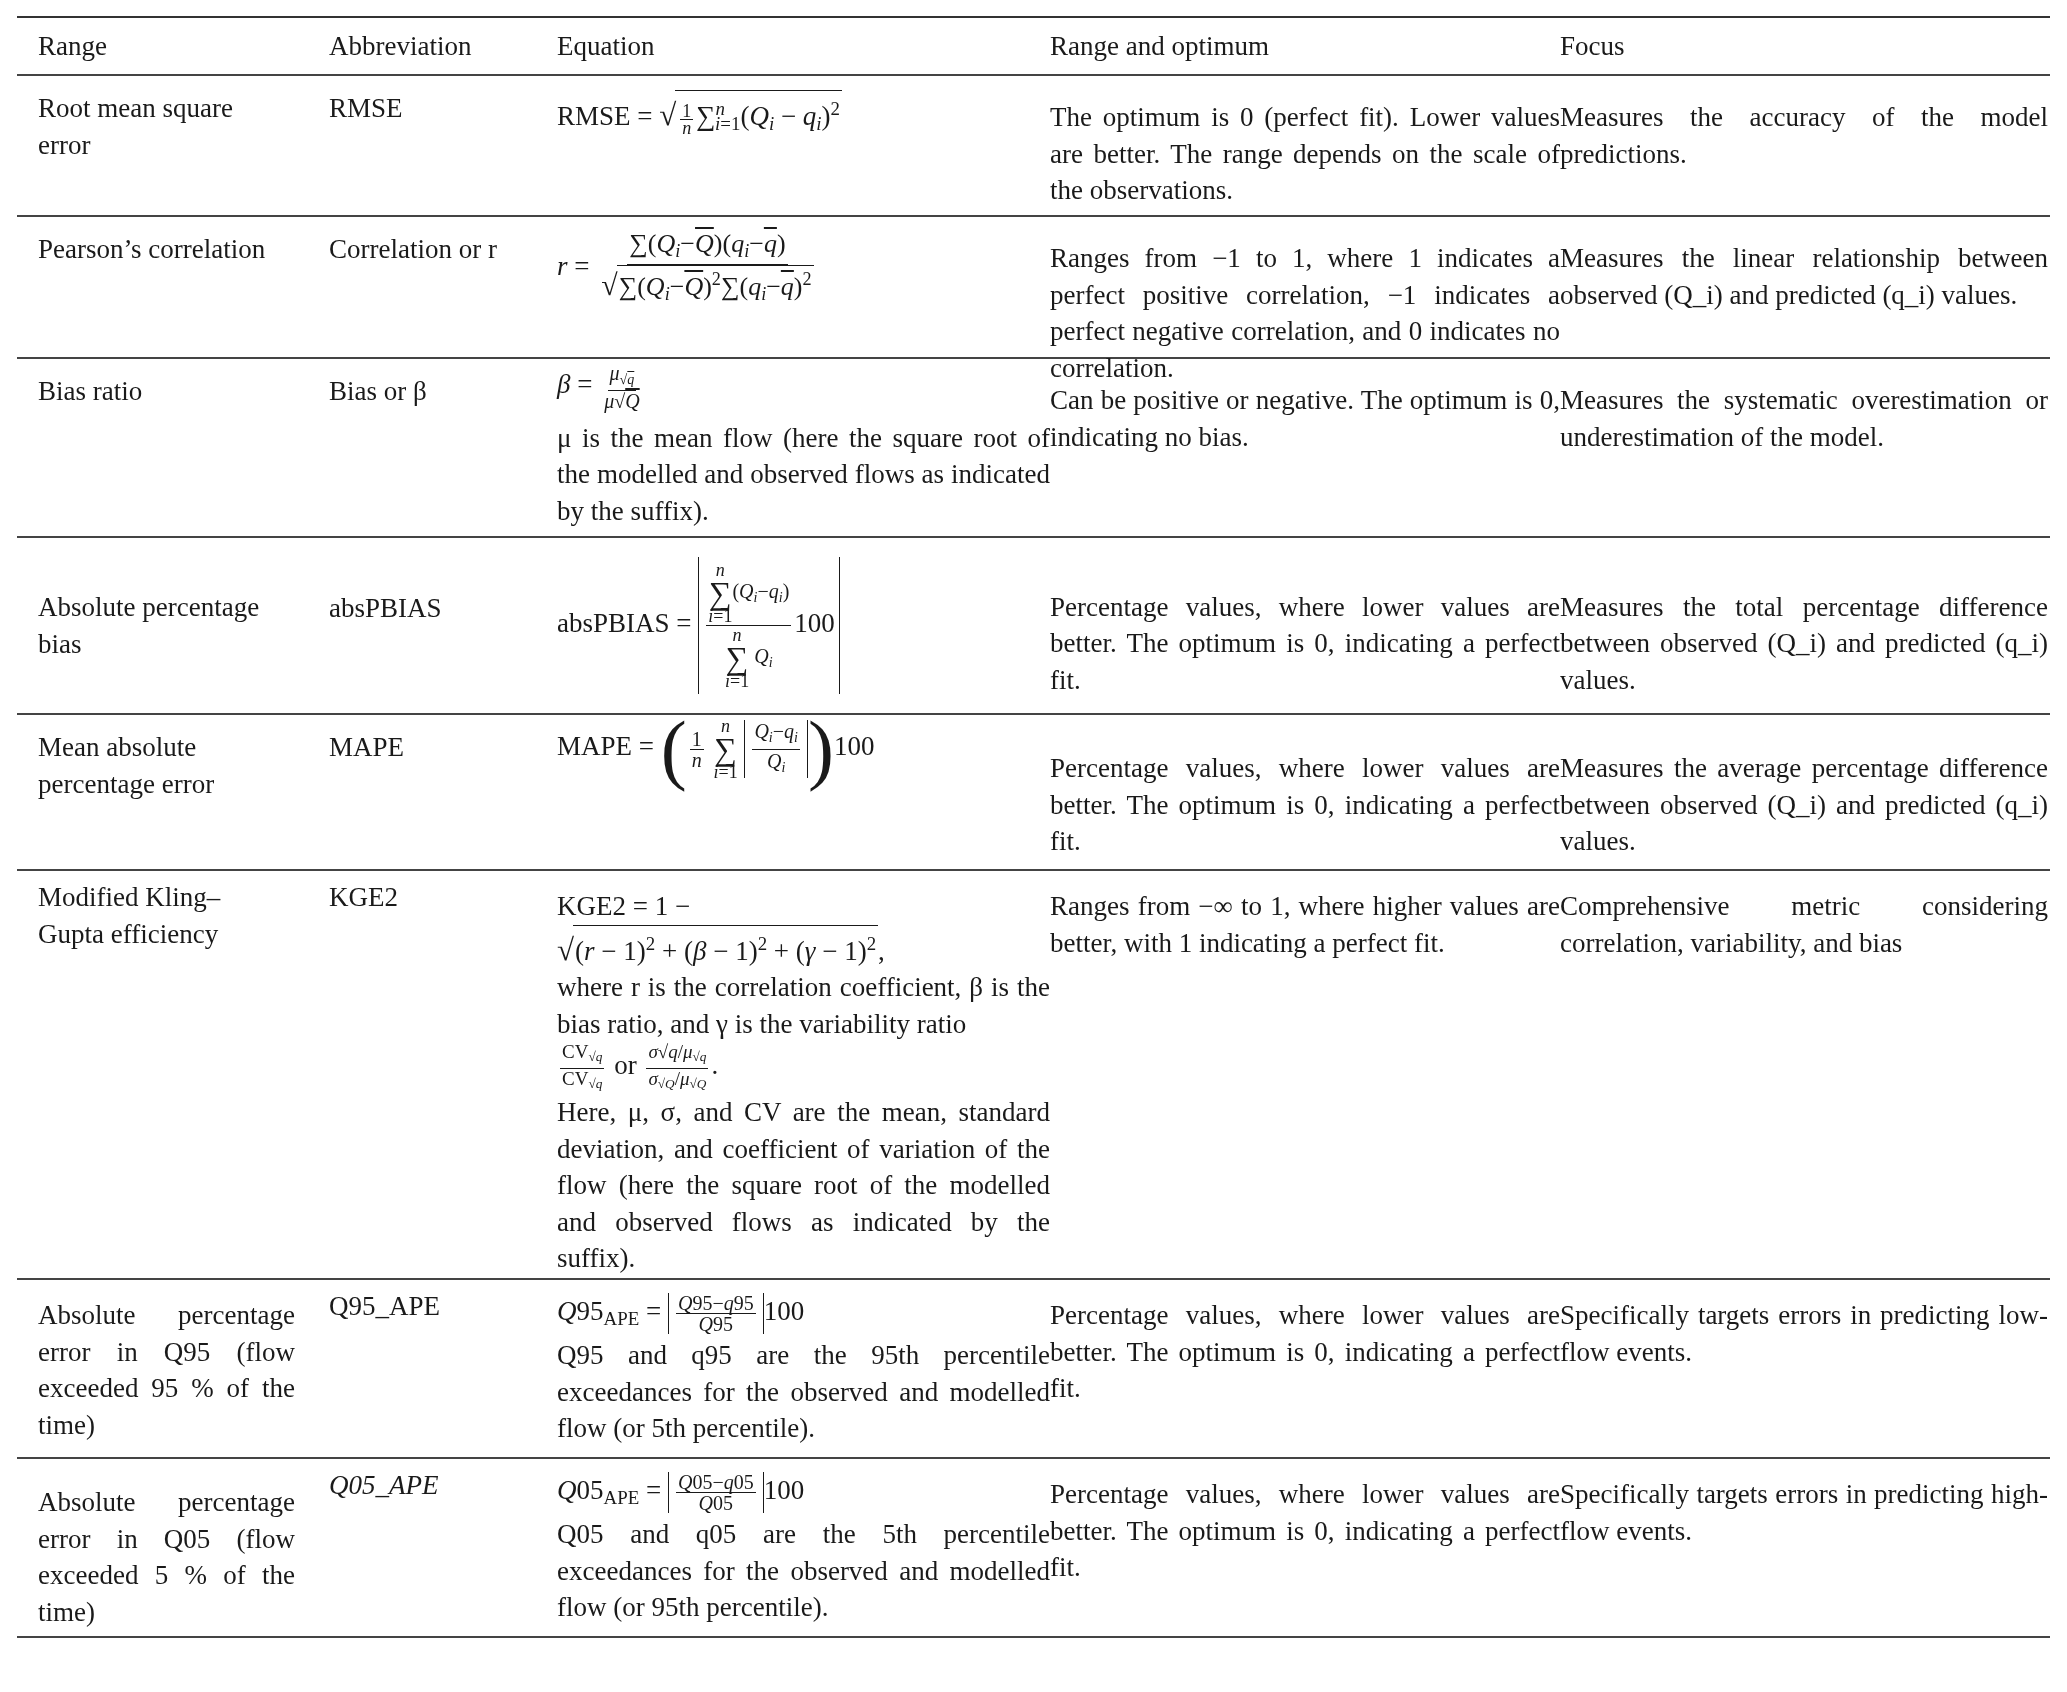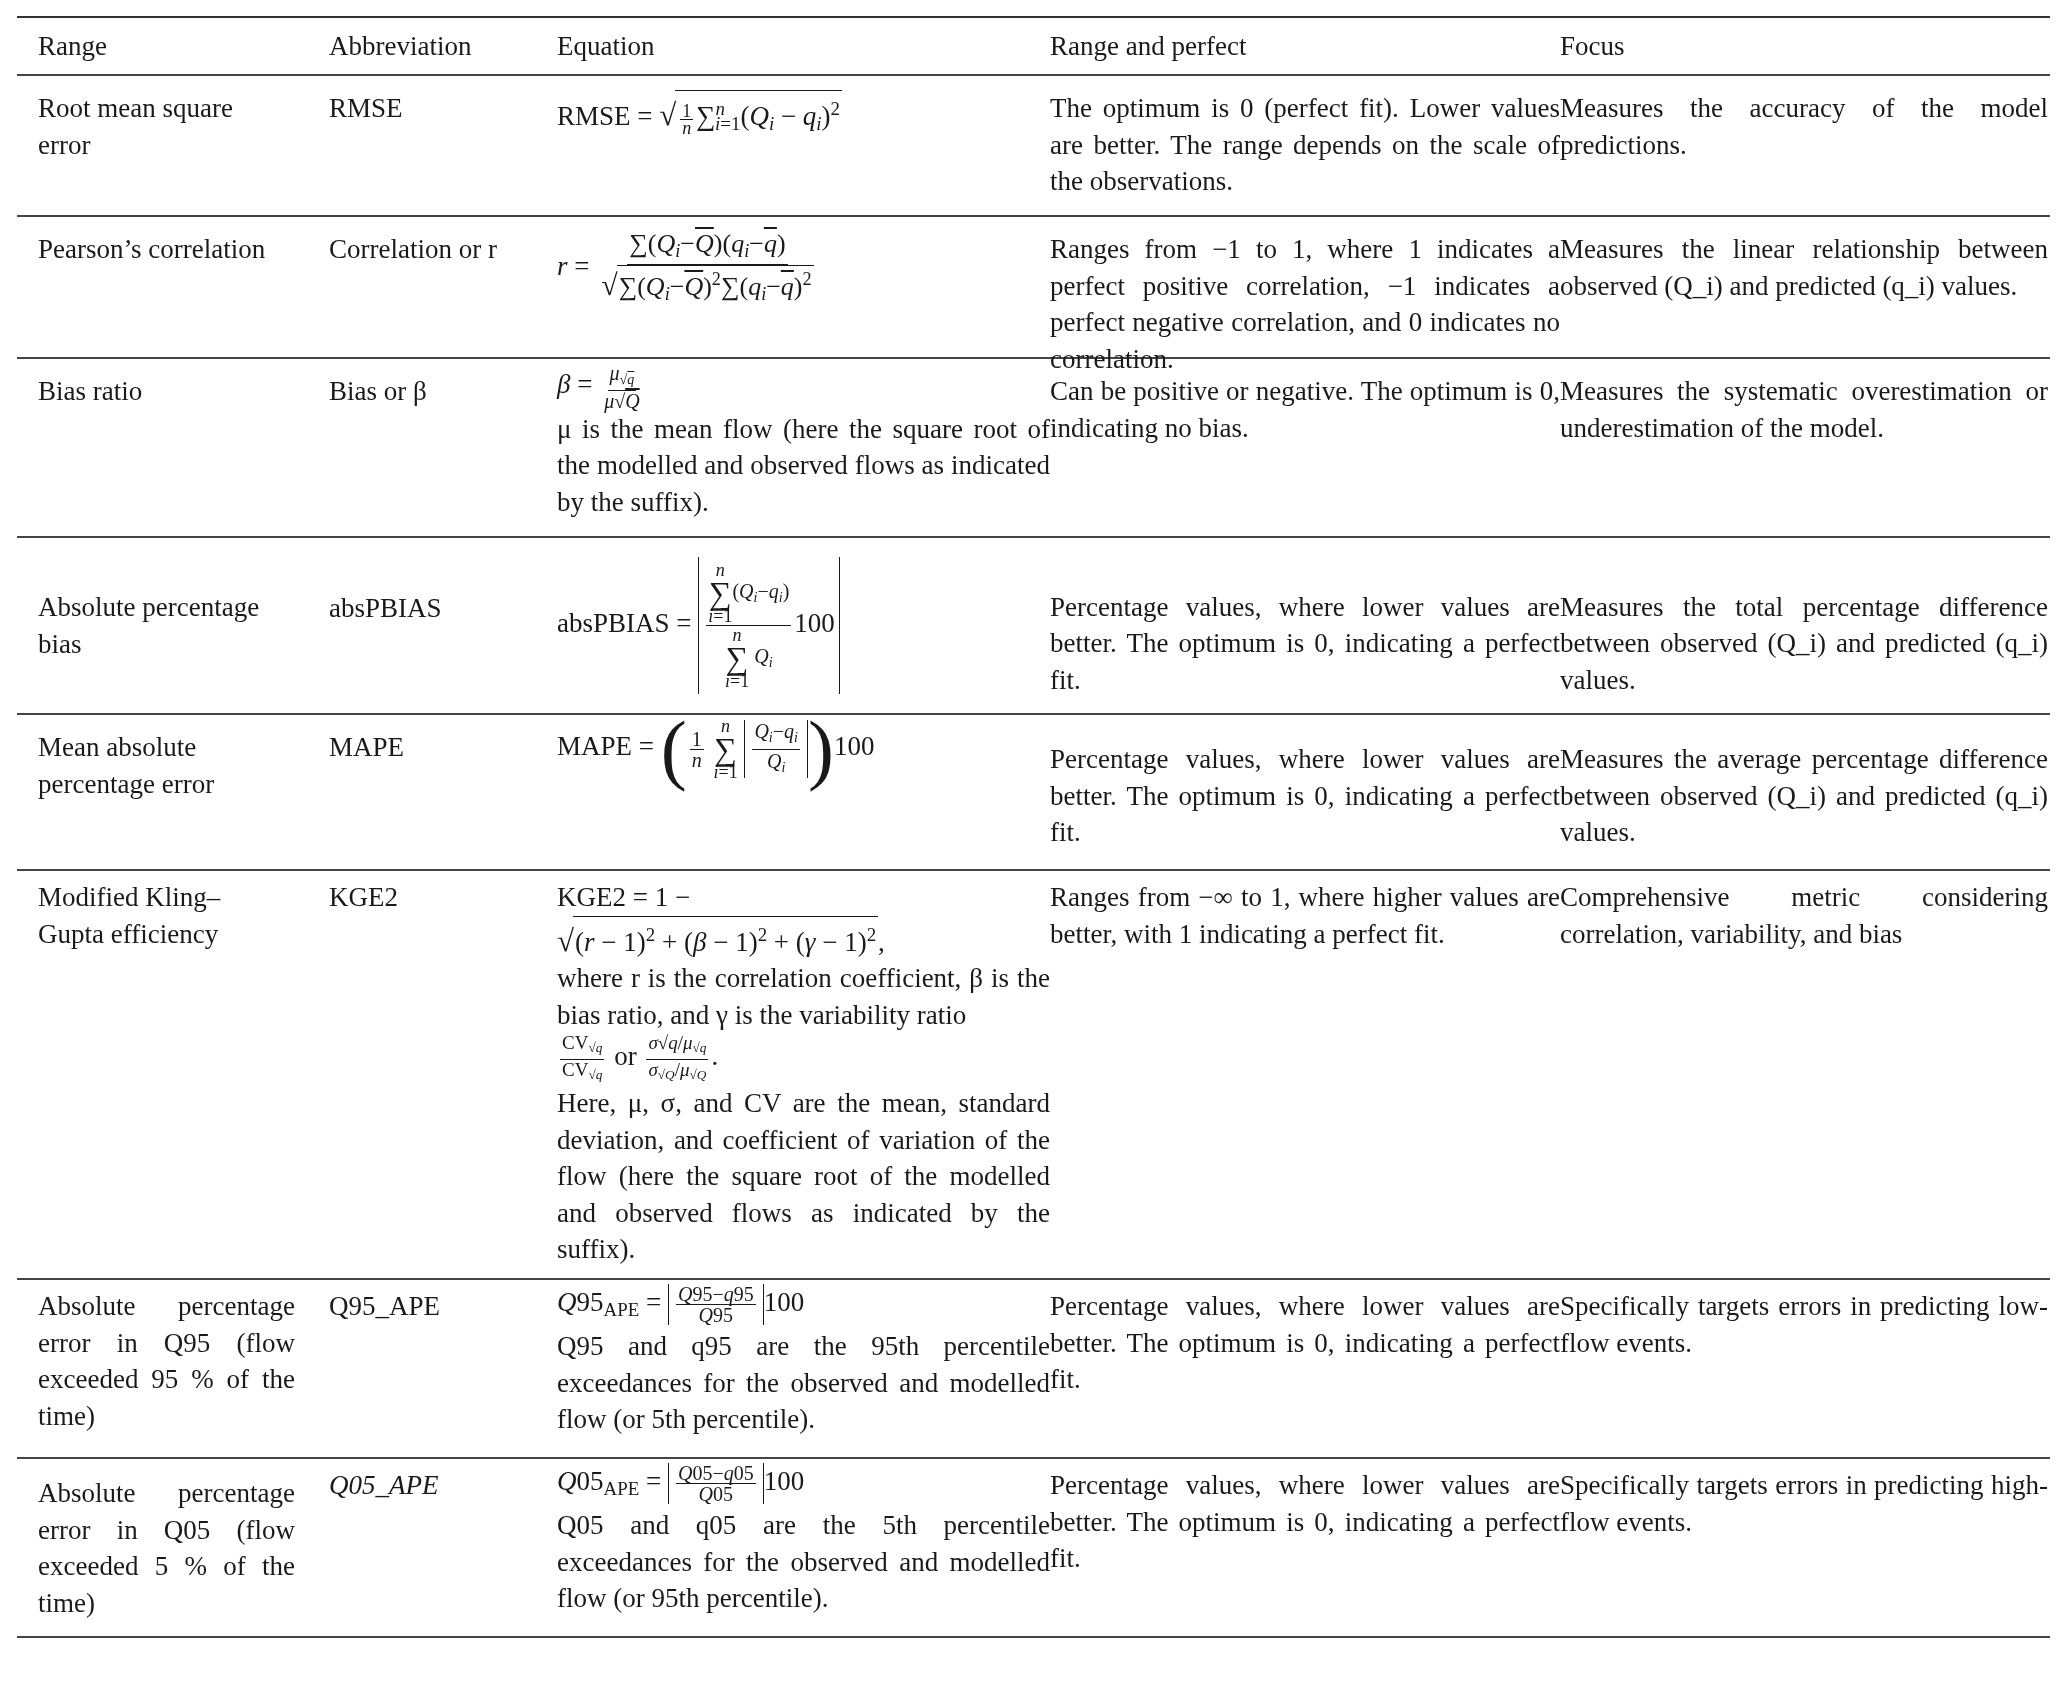--- a/index.html
+++ b/index.html
@@ -19,21 +19,21 @@
     grid-template-columns: 296px 227px 510px 510px 490px;
     border-bottom: 2px solid #444;
     box-sizing: border-box;
   }
   .row.head { height: 58px; align-items: center; }
   .cell { padding: 0 0 0 21px; box-sizing: border-box; }
   .cell.c2 { padding-left: 16px; }
   .cell.c3 { padding-left: 17px; }
   .cell.c4 { padding-left: 0; }
   .cell.c5 { padding-left: 0; padding-right: 2px; }
-  .j { text-align: justify; }
+  .j { text-align: justify; margin-top: 9px; }
   .body-row .cell { padding-top: 14px; }
   i, .it { font-style: italic; }
   .m { white-space: nowrap; }
   .frac { display: inline-flex; flex-direction: column; align-items: center; vertical-align: middle; font-size: 20px; line-height: 22px; margin: 0 3px; }
   .frac .num { border-bottom: 1.6px solid #1a1a1a; padding: 0 2px; }
   .frac .den { padding: 0 2px; }
   .sqrt { display: inline-block; border-top: 1.6px solid #1a1a1a; padding: 0 2px; margin-left: -1px; }
   .rad { font-size: 1.15em; }
   .sub { font-size: 0.7em; vertical-align: -0.25em; }
   .sup { font-size: 0.7em; vertical-align: 0.55em; }
@@ -45,21 +45,21 @@
 </style>
 </head>
 <body>
 
 <div class="table">
 
   <div class="row head">
     <div class="cell c1">Range</div>
     <div class="cell c2">Abbreviation</div>
     <div class="cell c3">Equation</div>
-    <div class="cell c4">Range and perfect</div>
+    <div class="cell c4">Range and optimum</div>
     <div class="cell c5">Focus</div>
   </div>
 
   <div class="row body-row" style="height:141px">
     <div class="cell c1" style="padding-right:30px">Root mean square error</div>
     <div class="cell c2">RMSE</div>
     <div class="cell c3">
       <span class="m">
         <span>RMSE</span> =
         <span class="rad">√</span><span class="sqrt"><span class="frac" style="font-size:18px;line-height:16px">

